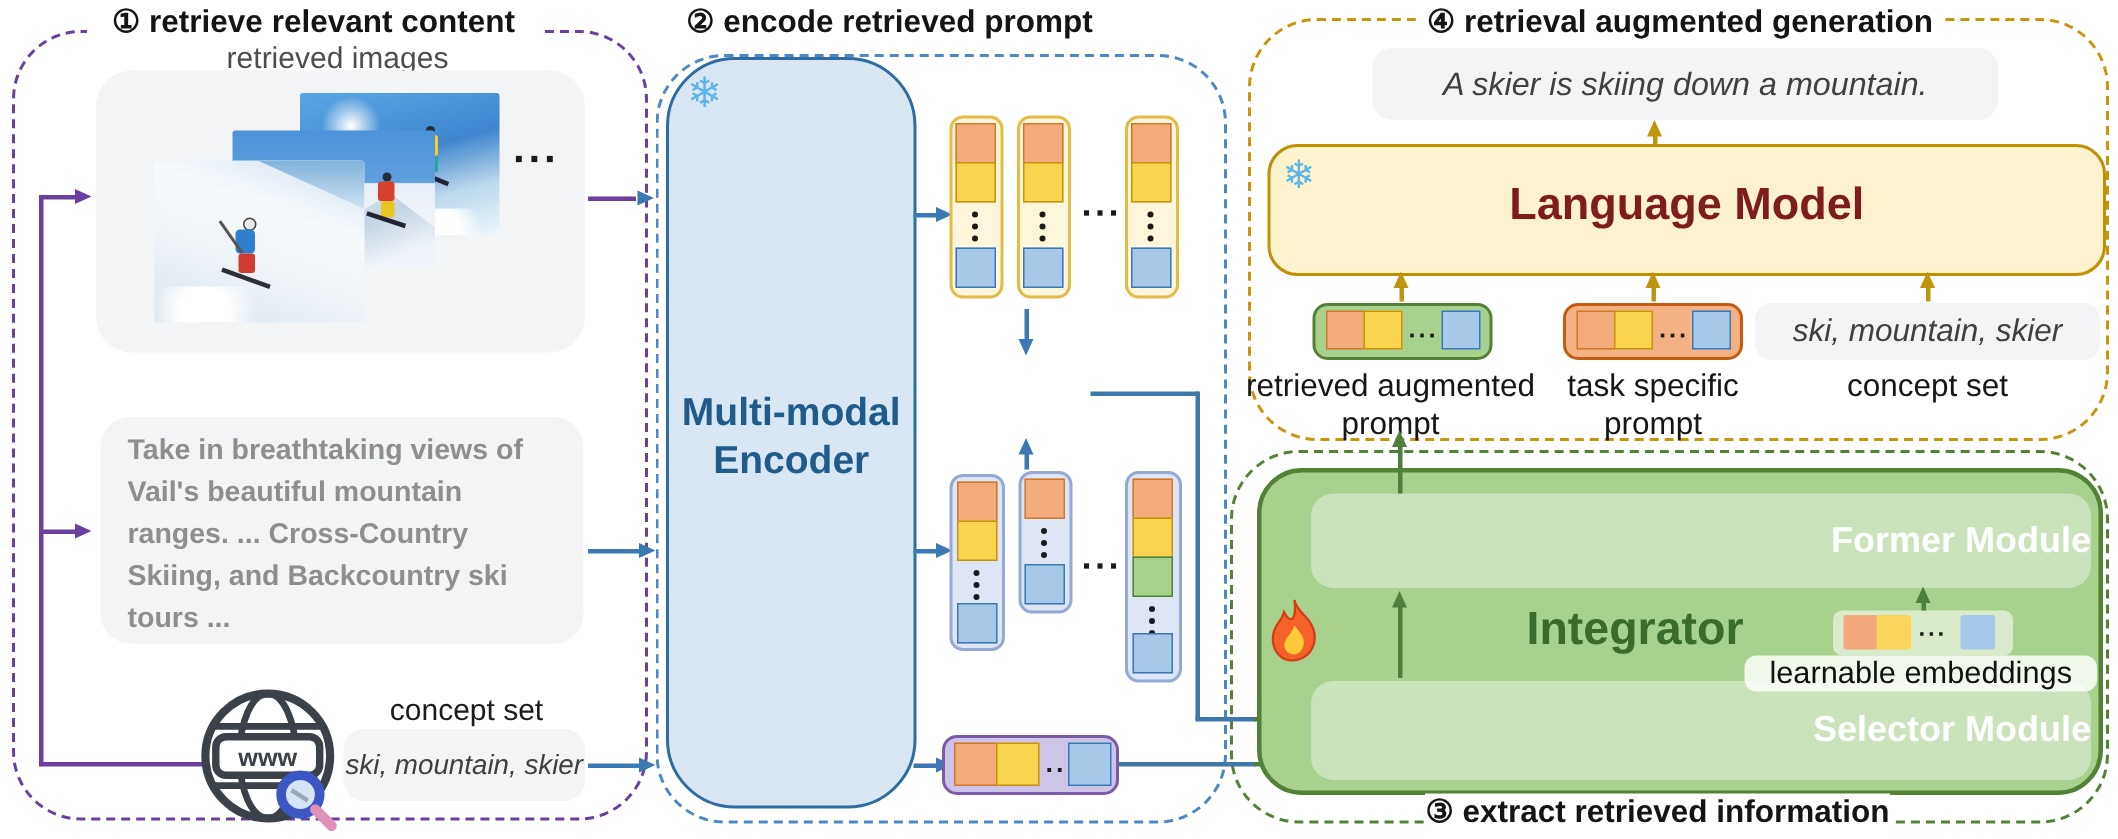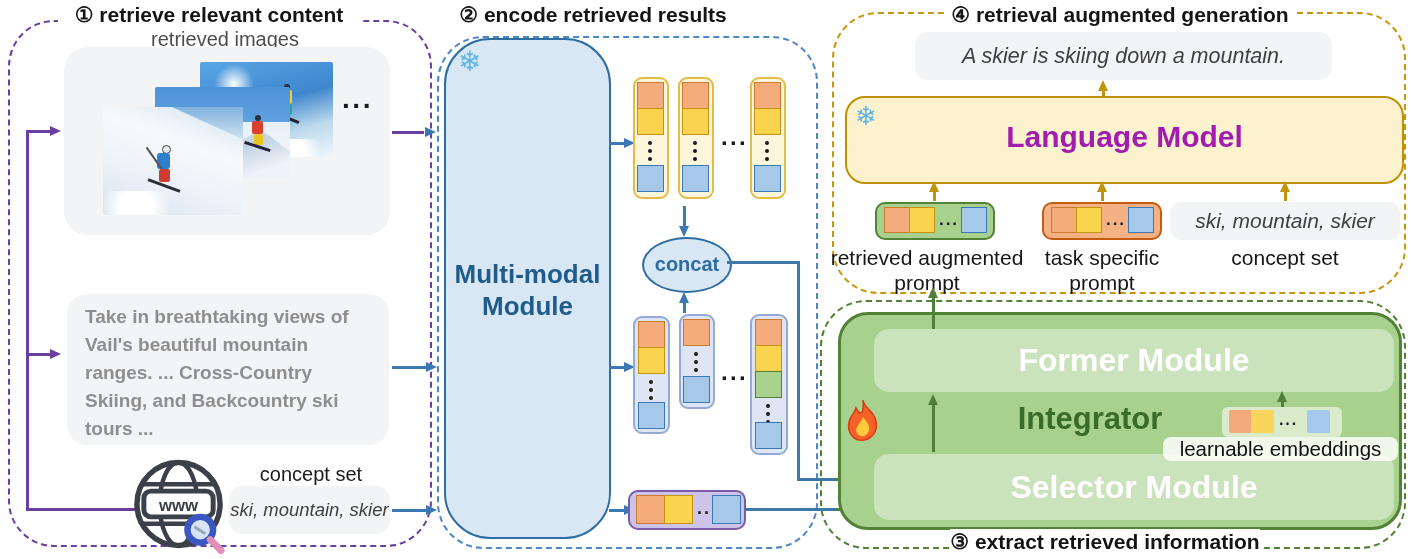--- a/index.html
+++ b/index.html
@@ -24,39 +24,39 @@
   .sq.o{background:#F5AC7D;border-color:#CD7B2A}
   .sq.y{background:#FBD44F;border-color:#C49310}
   .sq.b{background:#A6C9EA;border-color:#3C78B4}
   .sq.g{background:#A9D18E;border-color:#538135}
   .sq.flat{border:none;border-radius:2px}
   .sq.flat.o{background:#F4A97C}.sq.flat.y{background:#FBD45C}.sq.flat.b{background:#A6C8EC}
   .vdots{position:absolute;display:flex;flex-direction:column;gap:4px;align-items:center}
   .vdots b{width:4px;height:4px;background:#1a1a1a;border-radius:50%}
   .hdots{position:absolute;color:#1a1a1a;font-weight:700;letter-spacing:1px;line-height:1;white-space:nowrap}
   .snow{position:absolute;color:#5CB5E5;line-height:1;z-index:3}
-  .module{position:absolute;background:#CBE3BC;border-radius:15px;color:#fff;font-weight:700;font-size:32px;text-align:center}
+  .module{position:absolute;background:#CBE3BC;border-radius:15px;color:#fff;font-weight:700;font-size:24px;text-align:right}
   .pchip{position:absolute;box-sizing:border-box;border:2.5px solid;border-radius:10px}
   .plabel{position:absolute;text-align:center;font-size:21px;color:#161616;line-height:25px}
   .photo{position:absolute;overflow:hidden;border-radius:2px}
   .skier{position:absolute}
   .skier i{position:absolute;display:block}
 </style>
 </head>
 <body>
 
 <div id="canvas">
 
   <div class="sec" style="left:8px;top:20px;width:420px;height:523px;border-color:#6B3FA0"></div>
   <div class="sec" style="left:437px;top:36px;width:377px;height:509px;border-color:#4E87C5"></div>
   <div class="sec" style="left:832px;top:12px;width:570px;height:278px;border-color:#C8960C"></div>
   <div class="sec" style="left:820px;top:300px;width:582px;height:245px;border-color:#538135"></div>
 
   <div class="title" style="left:58px;top:2px;width:302px">① retrieve relevant content</div>
-  <div class="title" style="left:448px;top:2px;width:290px">② encode retrieved results</div>
+  <div class="title" style="left:448px;top:2px;width:290px">② encode retrieved prompt</div>
   <div class="title" style="left:950px;top:529px;width:310px">③ extract retrieved information</div>
   <div class="title" style="left:945px;top:2px;width:350px">④ retrieval augmented generation</div>
 
   <div class="glabel" style="left:120px;top:28px;width:210px">retrieved images</div>
   <div class="gbox" style="left:64px;top:47px;width:326px;height:188px;border-radius:24px"></div>
 
   <div class="photo" style="left:200px;top:62px;width:133px;height:95px;z-index:1;background:linear-gradient(165deg,#5aa6e4 0%,#3f86cf 45%,#bcd9ec 72%,#eef6fb 100%)">
     <span style="position:absolute;left:14px;top:2px;width:40px;height:40px;background:radial-gradient(circle,#ffffff 0%,rgba(255,255,255,0) 70%)"></span>
     <span class="skier" style="left:78px;top:22px">
       <i style="left:6px;top:0;width:6px;height:6px;border-radius:50%;background:#24303a"></i>
@@ -81,21 +81,21 @@
       <i style="left:7px;top:0;width:7px;height:7px;border-radius:50%;background:#e8e8ea;border:1.5px solid #444"></i>
       <i style="left:2px;top:8px;width:13px;height:16px;background:#2e7fd0;border-radius:3px"></i>
       <i style="left:4px;top:24px;width:11px;height:13px;background:#d23b2f;border-radius:2px"></i>
       <i style="left:-8px;top:39px;width:34px;height:3px;background:#2a2f38;transform:rotate(20deg)"></i>
       <i style="left:-14px;top:12px;width:26px;height:2px;background:#555;transform:rotate(55deg)"></i>
     </span>
     <span style="position:absolute;left:-12px;bottom:-10px;width:90px;height:34px;background:radial-gradient(circle,#ffffff 35%,rgba(255,255,255,0) 72%)"></span>
   </div>
   <div class="hdots" style="left:342px;top:92px;font-size:28px">···</div>
 
-  <div class="gbox" style="left:67px;top:294px;width:322px;height:151px">
+  <div class="gbox" style="left:67px;top:278px;width:322px;height:151px">
     <div style="padding:9px 14px 0 18px;font-size:19px;font-weight:700;line-height:28px;color:#8E8E8E">Take in breathtaking views of Vail's beautiful mountain ranges. ... Cross-Country Skiing, and Backcountry ski tours ...</div>
   </div>
 
   <svg style="position:absolute;left:131px;top:454px;z-index:4" width="95" height="100" viewBox="0 0 96 100">
     <circle cx="48" cy="50" r="42" fill="#ffffff" stroke="#3B4148" stroke-width="5.5"></circle>
     <ellipse cx="48" cy="50" rx="19" ry="42" fill="none" stroke="#3B4148" stroke-width="4.5"></ellipse>
     <line x1="10" y1="30" x2="86" y2="30" stroke="#3B4148" stroke-width="4.5"></line>
     <line x1="10" y1="70" x2="86" y2="70" stroke="#3B4148" stroke-width="4.5"></line>
     <rect x="13" y="37" width="70" height="26" rx="7" fill="#ffffff" stroke="#3B4148" stroke-width="5"></rect>
     <text x="48" y="57" text-anchor="middle" font-size="17" font-weight="bold" fill="#3B4148">www</text>
@@ -120,21 +120,21 @@
 
   <div class="hl" style="left:392px;top:131px;width:32px;background:#6B3FA0"></div>
   <div class="ar r" style="left:425px;top:127px;border-left-color:#3C78B4"></div>
   <div class="hl" style="left:392px;top:366px;width:34px;background:#3C78B4"></div>
   <div class="ar r" style="left:426px;top:362px;border-left-color:#3C78B4"></div>
   <div class="hl" style="left:392px;top:509px;width:34px;background:#3C78B4"></div>
   <div class="ar r" style="left:426px;top:505px;border-left-color:#3C78B4"></div>
 
   <div style="position:absolute;left:444px;top:38px;width:163px;height:497px;background:#D9E7F4;border:2.5px solid #2E6DA4;border-radius:46px">
     <span class="snow" style="left:12px;top:8px;font-size:28px">❄</span>
-    <div style="position:absolute;left:0;top:218px;width:100%;text-align:center;font-weight:700;font-size:26px;line-height:32px;color:#1F5C8B">Multi-modal Module</div>
+    <div style="position:absolute;left:0;top:218px;width:100%;text-align:center;font-weight:700;font-size:26px;line-height:32px;color:#1F5C8B">Multi-modal Encoder</div>
   </div>
 
   <div class="hl" style="left:609px;top:142px;width:16px;background:#3C78B4"></div>
   <div class="ar r" style="left:624px;top:138px;border-left-color:#3C78B4"></div>
   <div class="hl" style="left:609px;top:366px;width:16px;background:#3C78B4"></div>
   <div class="ar r" style="left:624px;top:362px;border-left-color:#3C78B4"></div>
   <div class="hl" style="left:609px;top:509px;width:16px;background:#3C78B4"></div>
   <div class="ar r" style="left:624px;top:505px;border-left-color:#3C78B4"></div>
 
   <div class="stack cream" style="left:633px;top:77px;width:36px;height:122px">
@@ -164,23 +164,20 @@
     <span class="vdots" style="left:13px;top:62px">
         <b></b>
         <b></b>
         <b></b>
       </span>
     <span class="sq b" style="left:2px;top:86px;width:27px;height:27px"></span>
   </div>
 
   <div class="vl" style="left:683px;top:206px;height:22px;background:#3C78B4"></div>
   <div class="ar d" style="left:679px;top:226px;border-top-color:#3C78B4"></div>
-  <div style="position:absolute;left:642px;top:237px;width:86px;height:52px;background:#D9E7F4;border:2.5px solid #2E6DA4;border-radius:50%;text-align:center">
-    <span style="font-weight:700;font-size:20px;line-height:50px;color:#2E6DA4">concat</span>
-  </div>
   <div class="vl" style="left:683px;top:300px;height:13px;background:#3C78B4"></div>
   <div class="ar u" style="left:679px;top:292px;border-bottom-color:#3C78B4"></div>
 
   <div class="stack lav" style="left:633px;top:316px;width:37px;height:118px">
     <span class="sq o" style="left:3px;top:3px;width:27px;height:27px"></span>
     <span class="sq y" style="left:3px;top:29px;width:27px;height:27px"></span>
     <span class="vdots" style="left:14px;top:62px">
         <b></b>
         <b></b>
         <b></b>
@@ -226,21 +223,21 @@
   <div class="ar r" style="left:853px;top:504px;border-left-color:#4F7F3B"></div>
 
   <div class="gbox" style="left:915px;top:32px;width:417px;height:48px;border-radius:13px">
     <div class="ital" style="font-size:21.5px;line-height:48px;text-align:center;white-space:nowrap">A skier is skiing down a mountain.</div>
   </div>
   <div class="vl" style="left:1102px;top:88px;height:9px;background:#C1940E"></div>
   <div class="ar u" style="left:1098px;top:80px;border-bottom-color:#C1940E"></div>
 
   <div style="position:absolute;left:845px;top:96px;width:555px;height:84px;background:#FDF2CE;border:2.5px solid #BF9000;border-radius:20px">
     <span class="snow" style="left:8px;top:5px;font-size:26px">❄</span>
-    <div style="position:absolute;left:0;top:22px;width:100%;text-align:center;font-weight:700;font-size:30px;color:#a21caf">Language Model</div>
+    <div style="position:absolute;left:0;top:22px;width:100%;text-align:center;font-weight:700;font-size:30px;color:#7f1d1d">Language Model</div>
   </div>
 
   <div class="vl" style="left:933px;top:189px;height:12px;background:#C1940E"></div>
   <div class="ar u" style="left:929px;top:181px;border-bottom-color:#C1940E"></div>
   <div class="vl" style="left:1101px;top:189px;height:12px;background:#C1940E"></div>
   <div class="ar u" style="left:1097px;top:181px;border-bottom-color:#C1940E"></div>
   <div class="vl" style="left:1284px;top:189px;height:12px;background:#C1940E"></div>
   <div class="ar u" style="left:1280px;top:181px;border-bottom-color:#C1940E"></div>
 
   <div class="pchip" style="left:875px;top:202px;width:120px;height:38px;background:#A9D18E;border-color:#538135">

